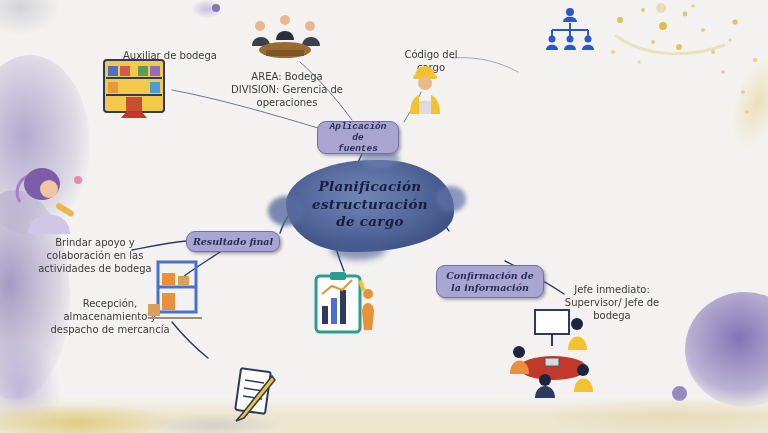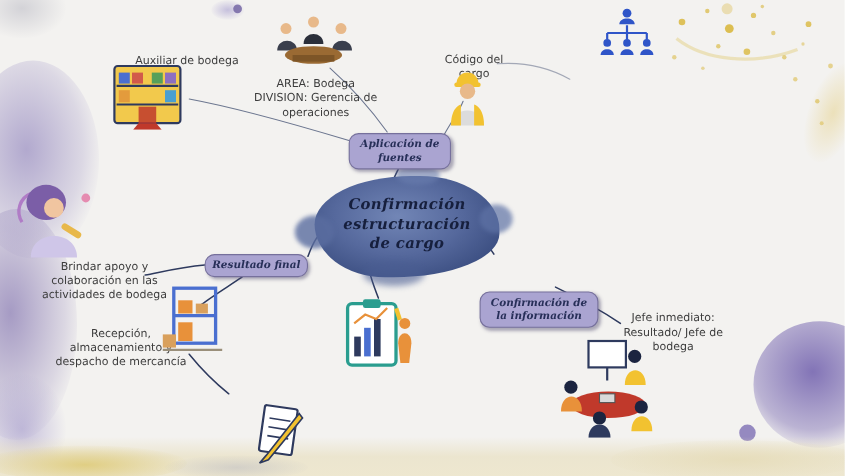--- a/index.html
+++ b/index.html
@@ -81,43 +81,43 @@
       <path d="M404,122 C412,108 418,100 421,92"></path>
       <path d="M452,58 C478,56 500,62 518,72" opacity=".6"></path>
     </g>
   </svg>
 
   <div class="center-blob" style="left:286px;top:160px;width:168px;height:92px;border-radius:55% 45% 60% 40% / 50% 55% 45% 55%;background:radial-gradient(ellipse at 45% 40%, #7286b6 0%, #55689c 45%, #3c4f82 78%, rgba(60,79,130,.55) 100%);"></div>
   <div class="center-blob" style="left:268px;top:196px;width:36px;height:30px;border-radius:50%;background:#5a6da0;opacity:.8;filter:blur(2px);"></div>
   <div class="center-blob" style="left:436px;top:186px;width:30px;height:26px;border-radius:50%;background:#5f73a6;opacity:.7;filter:blur(2px);"></div>
   <div class="center-blob" style="left:330px;top:238px;width:56px;height:22px;border-radius:50%;background:#4a5d92;opacity:.6;filter:blur(3px);"></div>
   <div class="center-blob" style="left:360px;top:150px;width:40px;height:18px;border-radius:50%;background:#6b7fb0;opacity:.6;filter:blur(2px);"></div>
-  <div class="center-title" style="left:288px;top:178px;width:164px;">Confirmación
+  <div class="center-title" style="left:288px;top:178px;width:164px;">Planificación
 estructuración
 de cargo</div>
 
-  <div class="node" style="left:317px;top:121px;width:93px;height:33px;">Aplicación de
+  <div class="node" style="left:317px;top:121px;width:82px;height:33px;font-family:Liberation Mono, monospace;">Aplicación de
 fuentes</div>
   <div class="node" style="left:186px;top:231px;width:94px;height:21px;">Resultado final</div>
   <div class="node" style="left:436px;top:228px;width:108px;height:33px;margin-top:37px;">Confirmación de
 la información</div>
 
   <div class="ann" style="left:122px;top:49px;width:96px;">Auxiliar de bodega</div>
   <div class="ann" style="left:226px;top:70px;width:122px;">AREA: Bodega
 DIVISION: Gerencia de
 operaciones</div>
   <div class="ann" style="left:390px;top:48px;width:82px;">Código del cargo</div>
   <div class="ann" style="left:33px;top:236px;width:124px;">Brindar apoyo y
 colaboración en las
 actividades de bodega</div>
   <div class="ann" style="left:48px;top:297px;width:124px;">Recepción,
 almacenamiento y
 despacho de mercancía</div>
   <div class="ann" style="left:553px;top:283px;width:118px;">Jefe inmediato:
-Resultado/ Jefe de
+Supervisor/ Jefe de
 bodega</div>
 
   <div class="icon" style="left:100px;top:58px;">
     <svg width="68" height="60" viewBox="0 0 68 60">
       <rect x="4" y="2" width="60" height="52" rx="3" fill="#f2c94c" stroke="#2e3a5e" stroke-width="2"></rect>
       <line x1="6" y1="20" x2="62" y2="20" stroke="#2e3a5e" stroke-width="2"></line>
       <line x1="6" y1="37" x2="62" y2="37" stroke="#2e3a5e" stroke-width="2"></line>
       <rect x="8" y="8" width="10" height="10" fill="#4a6fd0"></rect>
       <rect x="20" y="8" width="10" height="10" fill="#d25a4a"></rect>
       <rect x="38" y="8" width="10" height="10" fill="#57a05a"></rect>

